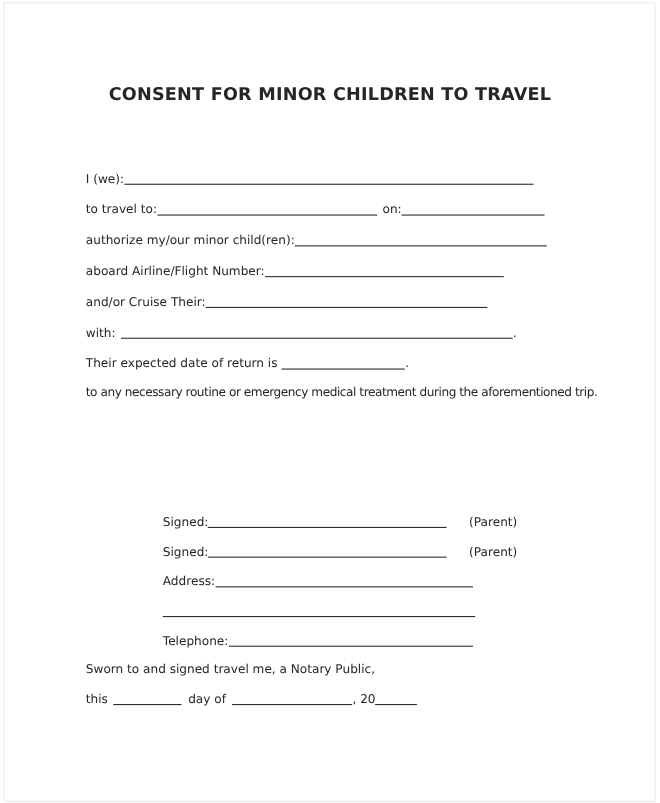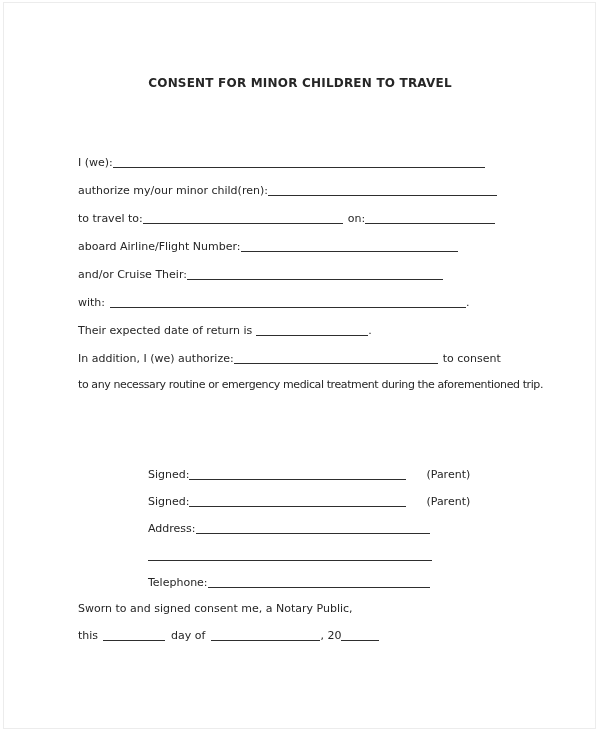--- a/index.html
+++ b/index.html
@@ -13,21 +13,21 @@
     overflow:hidden;
   }
   .page-frame {
     position:absolute; left:3px; top:2px; right:4px; bottom:1px;
     border:1px solid #ececec;
     pointer-events:none;
   }
   .doc-title {
     position:absolute; top:76px; left:0; right:0;
     text-align:center;
-    font-size:12px; font-weight:700;
+    font-size:16px; font-weight:700;
     letter-spacing:0.2px;
   }
   .content {
     position:absolute; top:154px; left:78px; width:470px;
   }
   .sig-block {
     position:absolute; top:466px; left:148px; width:400px;
   }
   .notary-block {
     position:absolute; top:602px; left:78px; width:470px;
@@ -64,29 +64,29 @@
 
 <div class="content">
 
 
   <div class="row">
     <span class="lbl">I (we):</span>
     <span class="bl" style="width:372px"></span>
   </div>
 
   <div class="row">
-    <span class="lbl">authorize my/our minor child(ren):</span>
-    <span class="bl" style="width:229px"></span>
-  </div>
-
-  <div class="row">
     <span class="lbl">to travel to:</span>
     <span class="bl" style="width:200px"></span>
     <span class="lbl ml5">on:</span>
     <span class="bl" style="width:130px"></span>
+  </div>
+
+  <div class="row">
+    <span class="lbl">authorize my/our minor child(ren):</span>
+    <span class="bl" style="width:229px"></span>
   </div>
 
   <div class="row">
     <span class="lbl">aboard Airline/Flight Number:</span>
     <span class="bl" style="width:217px"></span>
   </div>
 
   <div class="row">
     <span class="lbl">and/or Cruise Their:</span>
     <span class="bl" style="width:256px"></span>
@@ -97,25 +97,20 @@
     <span class="bl ml5" style="width:356px"></span>
     <span class="lbl">.</span>
   </div>
 
   <div class="row">
     <span class="lbl">Their expected date of return is</span>
     <span class="bl ml4" style="width:112px"></span>
     <span class="lbl">.</span>
   </div>
 
-  <div class="row">
-    <span class="lbl">In addition, I (we) authorize:</span>
-    <span class="bl" style="width:204px"></span>
-    <span class="lbl ml5">to consent</span>
-  </div>
 
   <div class="row tight">
     <span class="lbl">to any necessary routine or emergency medical treatment during the aforementioned trip.</span>
   </div>
 
 </div>
 
 <div class="sig-block">
 
   <div class="row">
@@ -142,21 +137,21 @@
   <div class="row">
     <span class="lbl">Telephone:</span>
     <span class="bl" style="width:222px"></span>
   </div>
 
 </div>
 
 <div class="notary-block">
 
   <div class="row">
-    <span class="lbl">Sworn to and signed consent me, a Notary Public,</span>
+    <span class="lbl">Sworn to and signed travel me, a Notary Public,</span>
   </div>
 
   <div class="row">
     <span class="lbl">this</span>
     <span class="bl ml5" style="width:62px"></span>
     <span class="lbl ml6">day of</span>
     <span class="bl ml6" style="width:109px"></span>
     <span class="lbl">, 20</span>
     <span class="bl" style="width:38px"></span>
   </div>

